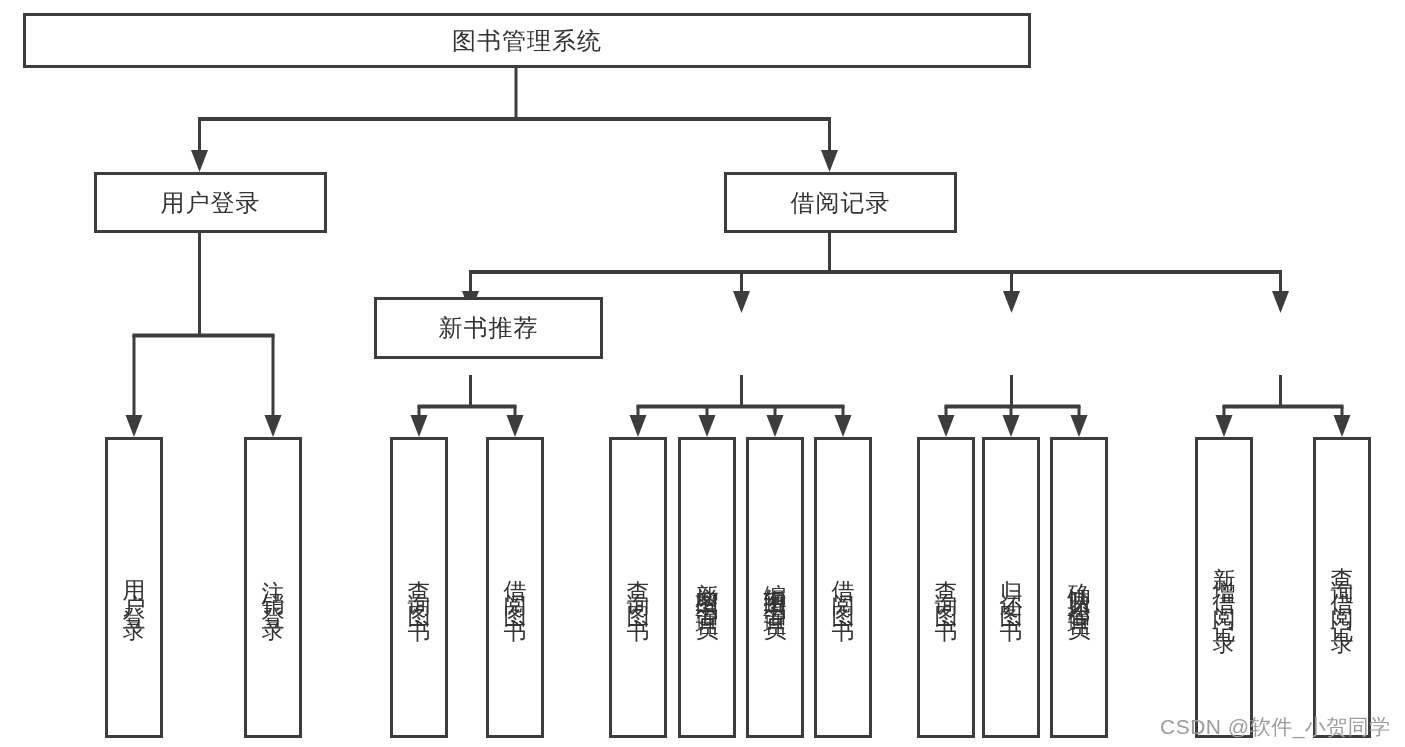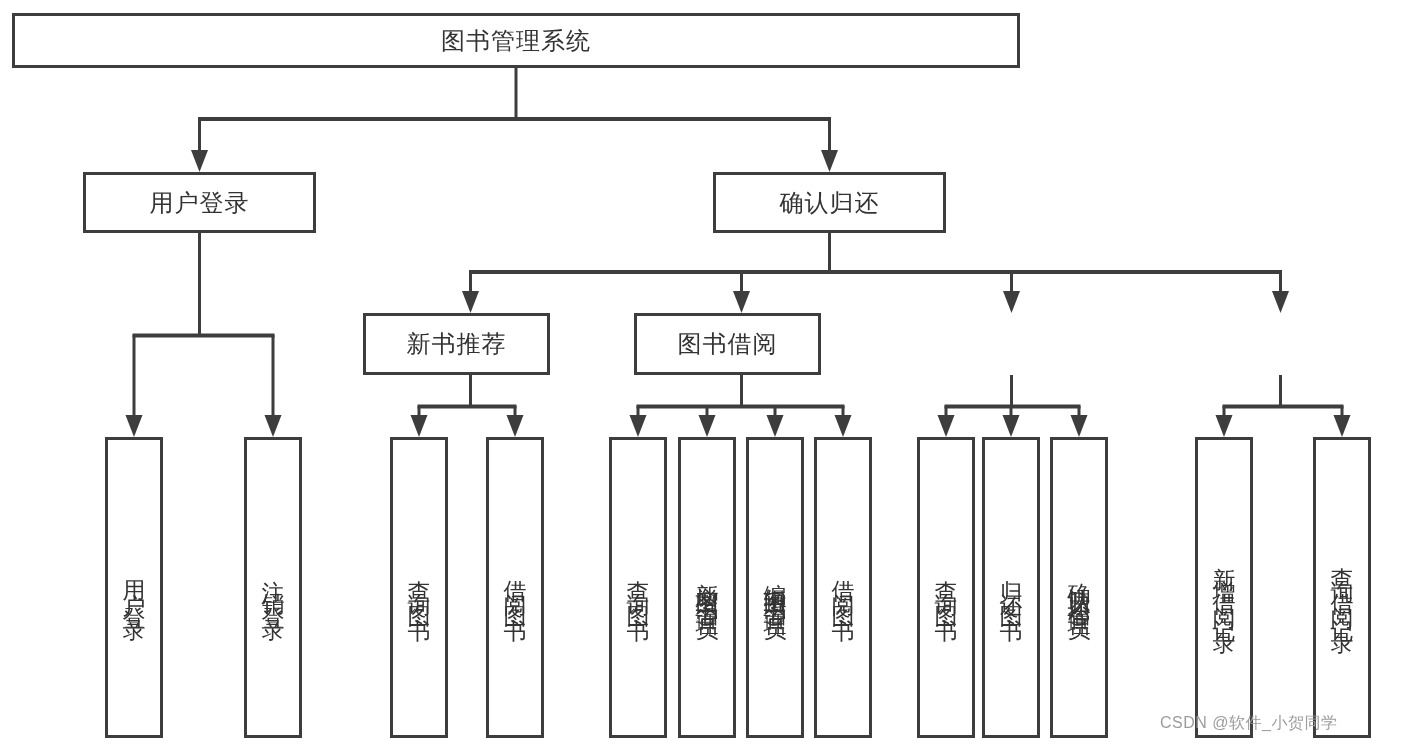--- a/index.html
+++ b/index.html
@@ -21,38 +21,38 @@
   }
   #connectors{position:absolute;left:0;top:0;width:1405px;height:747px;}
   .node{
     position:absolute;
     box-sizing:border-box;
     background:var(--node-fill);
     border:3px solid var(--node-border);
     display:flex;align-items:center;justify-content:center;
     text-align:center;
   }
-  .hbox{font-size:24px;letter-spacing:1px;white-space:nowrap;}
+  .hbox{font-size:24px;letter-spacing:1px;white-space:nowrap;margin-left:11px;}
   .root{width:1008px;height:55px;left:12px;top:13px;}
   .lvl2{width:233px;height:61px;top:172px;}
-  .lvl3{width:187px;height:62px;top:313px;}
+  .lvl3{width:229px;height:62px;top:297px;}
   .vbox{width:58px;height:301px;top:437px;}
   .vlabel{
     writing-mode:vertical-rl;
     text-orientation:mixed;
     font-size:23px;
     letter-spacing:13px;
     line-height:1;
     white-space:nowrap;
   }
   .vlabel.tight{letter-spacing:5px;}
   .watermark{
     position:absolute;
     left:1160px;top:713px;
-    font-size:16px;
+    font-size:21px;
     letter-spacing:0.5px;
     color:var(--wm);
     white-space:nowrap;
     z-index:5;
   }
 </style>
 </head>
 <body>
 
 <div id="stage">
@@ -134,28 +134,25 @@
   </svg>
 
   <div class="node hbox root">
     <span>图书管理系统</span>
   </div>
 
   <div class="node hbox lvl2" style="left:83px">
     <span>用户登录</span>
   </div>
   <div class="node hbox lvl2" style="left:713px">
-    <span>确认归还</span>
+    <span>借阅记录</span>
   </div>
 
   <div class="node hbox lvl3" style="left:363px">
     <span>新书推荐</span>
-  </div>
-  <div class="node hbox lvl3" style="left:634px">
-    <span>图书借阅</span>
   </div>
 
   <div class="node vbox" style="left:105px">
     <span class="vlabel">用户登录</span>
   </div>
   <div class="node vbox" style="left:244px">
     <span class="vlabel">注销登录</span>
   </div>
 
   <div class="node vbox" style="left:390px">

